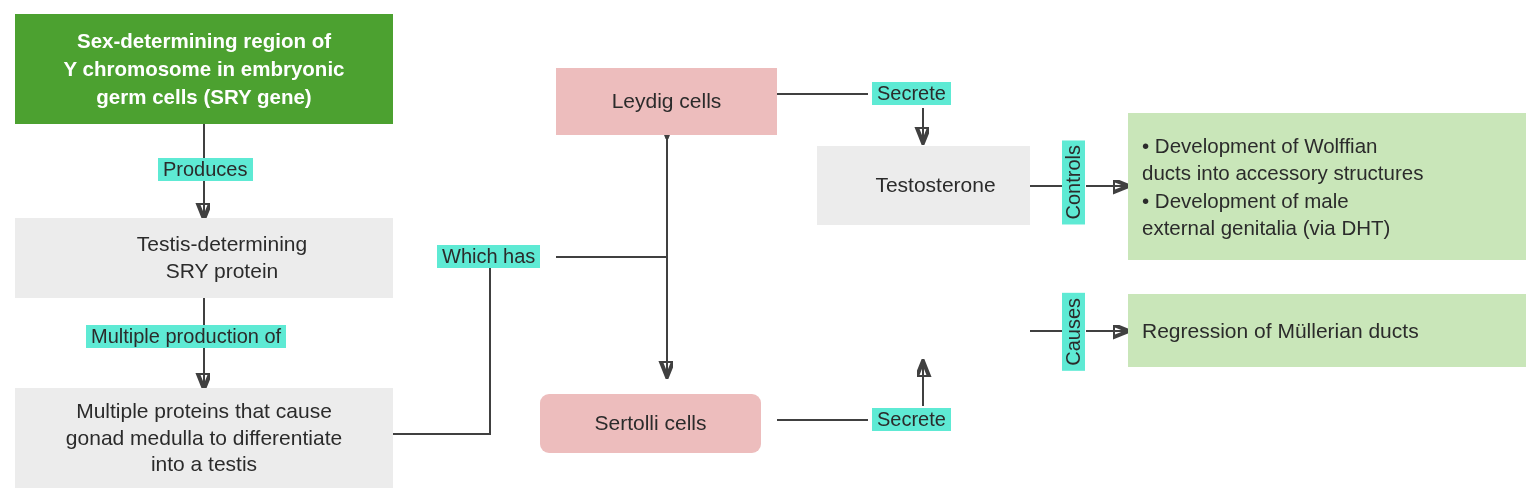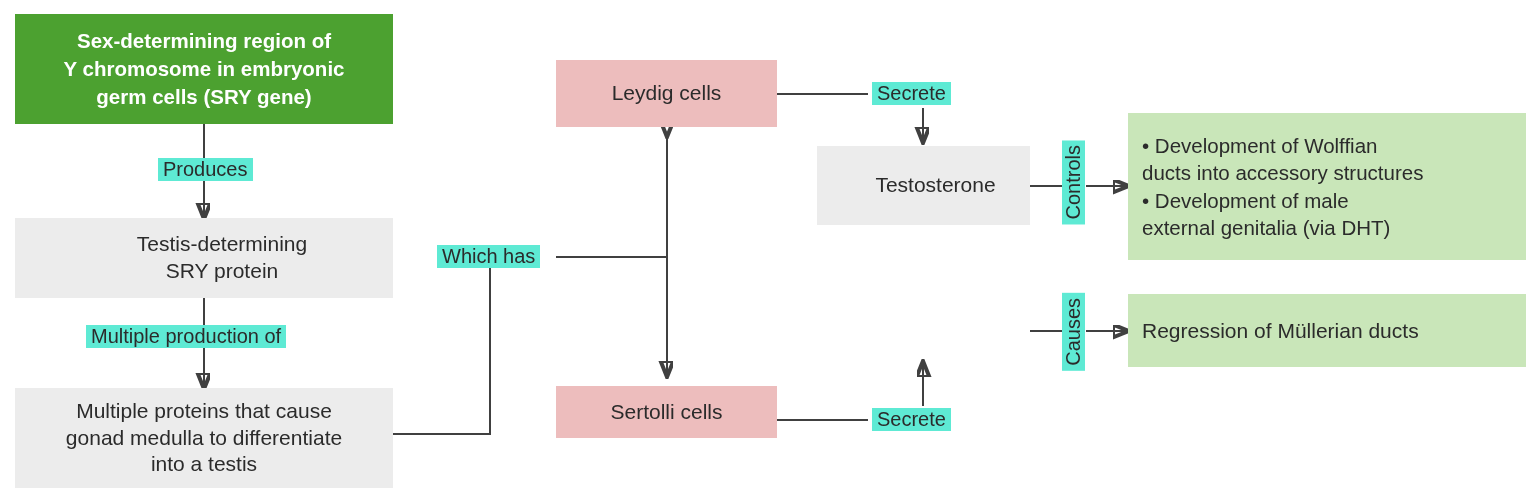--- a/index.html
+++ b/index.html
@@ -35,20 +35,21 @@
     color: #ffffff;
     font-weight: bold;
     font-size: 20.5px;
     line-height: 1.35;
   }
   .node.grey {
     background: #ECECEC;
   }
   .node.pink {
     background: #EDBDBD;
+    margin-top: 8px;
   }
   .node.lightgreen {
     background: #C9E6B9;
     justify-content: flex-start;
     text-align: left;
     padding-left: 14px;
     padding-right: 24px;
     line-height: 1.33;
   }
   .edge-label {
@@ -125,21 +126,21 @@
   <div class="edge-label" style="left:86px; top:325px;">Multiple production of</div>
 
   <div class="node grey" style="left:15px; top:388px; width:378px; height:100px;">Multiple proteins that cause
 gonad medulla to differentiate
 into a testis</div>
 
   <div class="edge-label" style="left:437px; top:245px;">Which has</div>
 
   <div class="node pink" style="left:556px; top:60px; width:221px; height:67px;">Leydig cells</div>
 
-  <div class="node pink" style="left:556px; top:386px; width:221px; height:52px;">Sertolli cells</div>
+  <div class="node pink" style="left:540px; top:386px; width:221px; height:59px;border-radius:9px;">Sertolli cells</div>
 
   <div class="edge-label" style="left:872px; top:82px;">Secrete</div>
 
   <div class="node grey" style="left:817px; top:146px; width:213px; height:79px;padding-left:24px;">Testosterone</div>
 
   <div class="edge-label vertical" style="left:1062px; top:140px;">Controls</div>
 
   <div class="node lightgreen" style="left:1128px; top:113px; width:398px; height:147px; font-size:20.5px;">• Development of Wolffian
 ducts into accessory structures
 • Development of male

